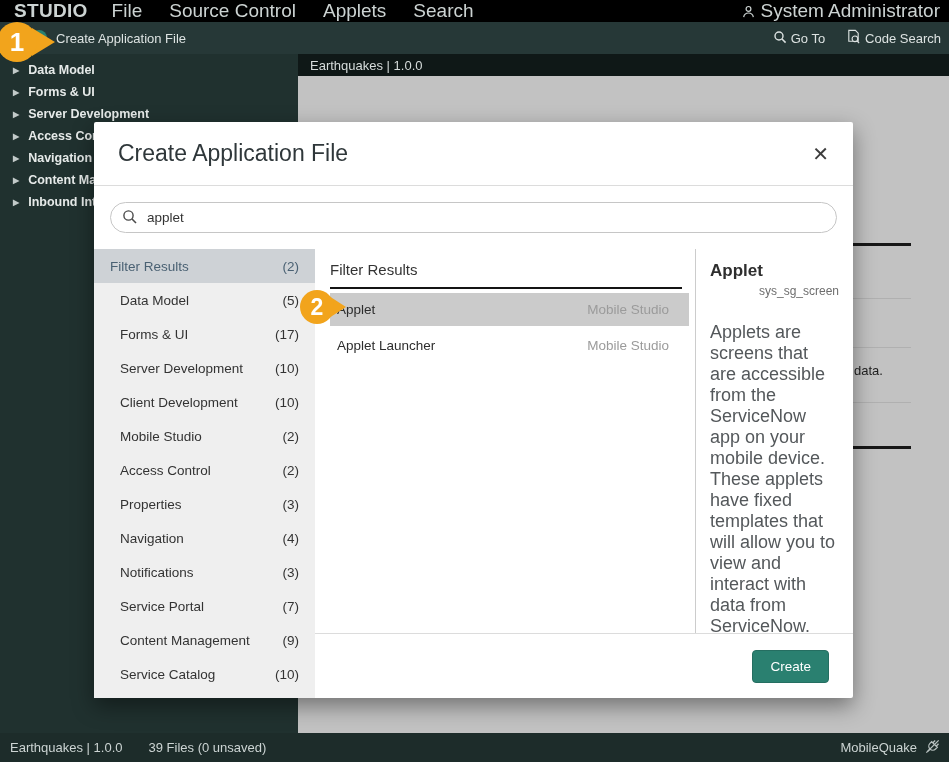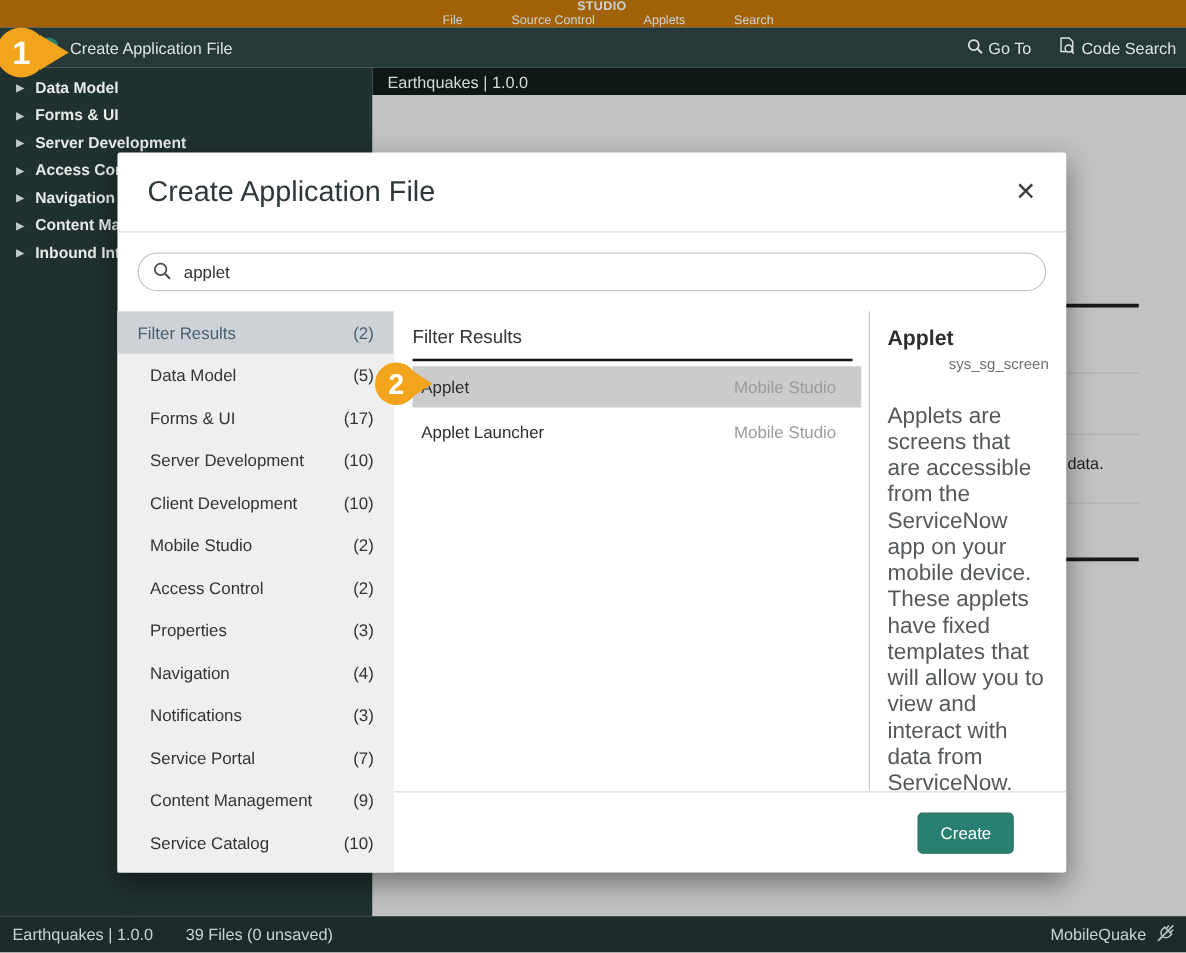--- a/index.html
+++ b/index.html
@@ -1,24 +1,24 @@
 <!DOCTYPE html>
 <html><head>
 <meta charset="utf-8">
 <style>
   * { margin:0; padding:0; box-sizing:border-box; }
   body { font-family:"Liberation Sans", sans-serif; background:#888; }
   .screen { position:relative; width:949px; height:762px; background:#c2c2c2; overflow:hidden;
             font-family:"Liberation Sans", sans-serif; }
 
   
-  .topbar { position:absolute; top:0; left:0; right:0; height:22px; background:#a16207;
-            display:flex; align-items:center; color:#ccd3d2; font-size:10px; z-index:3;flex-direction:column; }
+  .topbar { position:absolute; top:0; left:0; right:0; height:22px; background:#000000;
+            display:flex; align-items:center; color:#ccd3d2; font-size:19px; z-index:3; }
   .brand { margin-left:14px; font-weight:700; letter-spacing:.3px; }
-  .menus { display:flex; margin-left:24px; gap:39px; }
+  .menus { display:flex; margin-left:24px; gap:27px; }
   .menu-item { cursor:default; }
   .topbar-user { margin-left:auto; margin-right:9px; display:flex; gap:6px; align-items:center; }
   .topbar svg { display:block; }
 
   
   .toolbar { position:absolute; top:22px; left:0; right:0; height:32px; background:#263837;
              display:flex; align-items:center; color:#dde3e2; font-size:13px; z-index:3; }
   .create-file { margin-left:31px; display:flex; gap:9px; align-items:center; }
   .plus-circle { width:16px; height:16px; border-radius:50%; background:#2a8070; color:#e8f1ef;
                  display:flex; align-items:center; justify-content:center; font-size:13px; line-height:1; }
@@ -78,21 +78,21 @@
                 padding:0 20px 0 7px; font-size:13.5px; color:#2d2d2d; }
   .result-row.selected { background:#cbcbcb; margin-top:4px; }
   .result-source { margin-left:auto; color:#9b9b9b; }
 
   .details-panel { flex:0 0 158px; border-left:1px solid #cccccc; padding:12px 14px; }
   .details-title { font-size:17px; font-weight:700; color:#2e2e2e; }
   .details-table { margin-top:3px; font-size:12px; color:#6e6e6e;text-align:right; }
   .details-desc { margin-top:24px; font-size:18px; color:#54585b; line-height:21px; }
 
   .modal-footer { flex:0 0 65px; border-top:1px solid #dcdcdc; display:flex; align-items:center;
-                  justify-content:flex-end; padding-right:42px; }
+                  justify-content:flex-end; padding-right:24px; }
   .create-action { background:#2a8070; border:1px solid #256e61; color:#fff; font-size:13.5px;
                    padding:8px 17px; border-radius:4px; cursor:pointer; font-family:"Liberation Sans", sans-serif; }
 
   
   .badge { position:absolute; z-index:20; }
   .badge svg { display:block; }
   .badge .num { position:absolute; color:#fff; font-weight:700; text-align:center; }
   .badge-1 { left:-4px; top:19px; width:62px; height:46px; }
   .badge-1 .num { left:6px; top:8px; width:30px; font-size:26px; }
   .badge-2 { left:298px; top:288px; width:50px; height:38px; }

